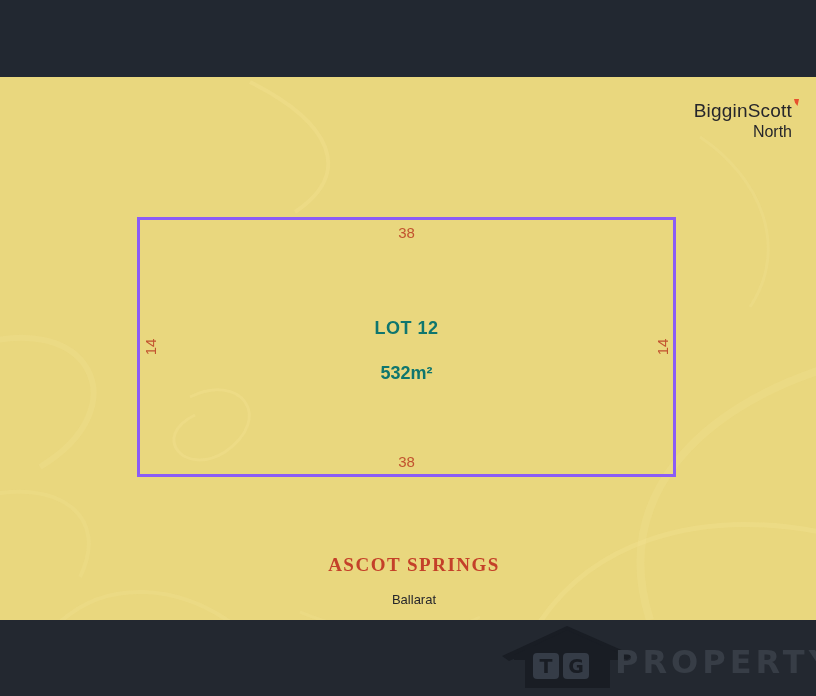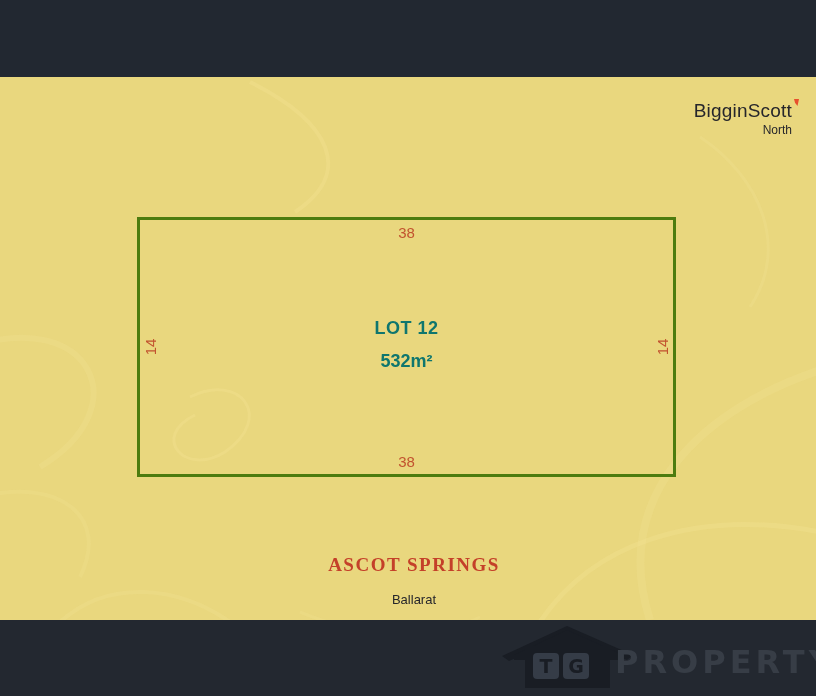--- a/index.html
+++ b/index.html
@@ -33,27 +33,27 @@
     position: relative; display: inline-block;
     font-weight: 500;
   }
   .brand-tick {
     position: absolute; top: -1px; right: -7px;
     width: 5px; height: 7px;
     background: #e8502d;
     clip-path: polygon(0 0, 100% 0, 70% 100%, 20% 55%);
     display: inline-block;
   }
-  .brand-region { font-size: 12px; margin-top: 1px; }
+  .brand-region { font-size: 16px; margin-top: 1px; }
 
   
   .lot-plan {
     position: absolute; left: 137px; top: 140px;
     width: 539px; height: 260px;
-    border: 3px solid #4d7c0f;
+    border: 3px solid #8b5cf6;
   }
   .dim {
     position: absolute; color: #c2532f;
     font-size: 15px; line-height: 15px;
   }
   .dim-top    { top: 5px;    left: 0; width: 100%; text-align: center; }
   .dim-bottom { bottom: 5px; left: 0; width: 100%; text-align: center; }
   .dim-left   {
     left: 2px; top: 50%;
     transform: translateY(-50%) rotate(-90deg);
@@ -62,21 +62,21 @@
   .dim-right  {
     right: 2px; top: 50%;
     transform: translateY(-50%) rotate(-90deg);
     transform-origin: center;
   }
   .lot-center {
     position: absolute; left: 0; top: 98px;
     width: 100%; text-align: center; color: #0f766e;
   }
   .lot-title { font-size: 18px; font-weight: bold; letter-spacing: 0.5px; }
-  .lot-area  { font-size: 18px; font-weight: bold; margin-top: 12px; }
+  .lot-area  { font-size: 18px; font-weight: bold; margin-top: 24px; }
 
   
   .estate {
     position: absolute; left: 6px; top: 477px;
     width: 100%; text-align: center;
   }
   .estate-name {
     font-family: "Liberation Serif", serif;
     font-weight: bold; font-size: 19px;
     letter-spacing: 1.5px; color: #c44029;

